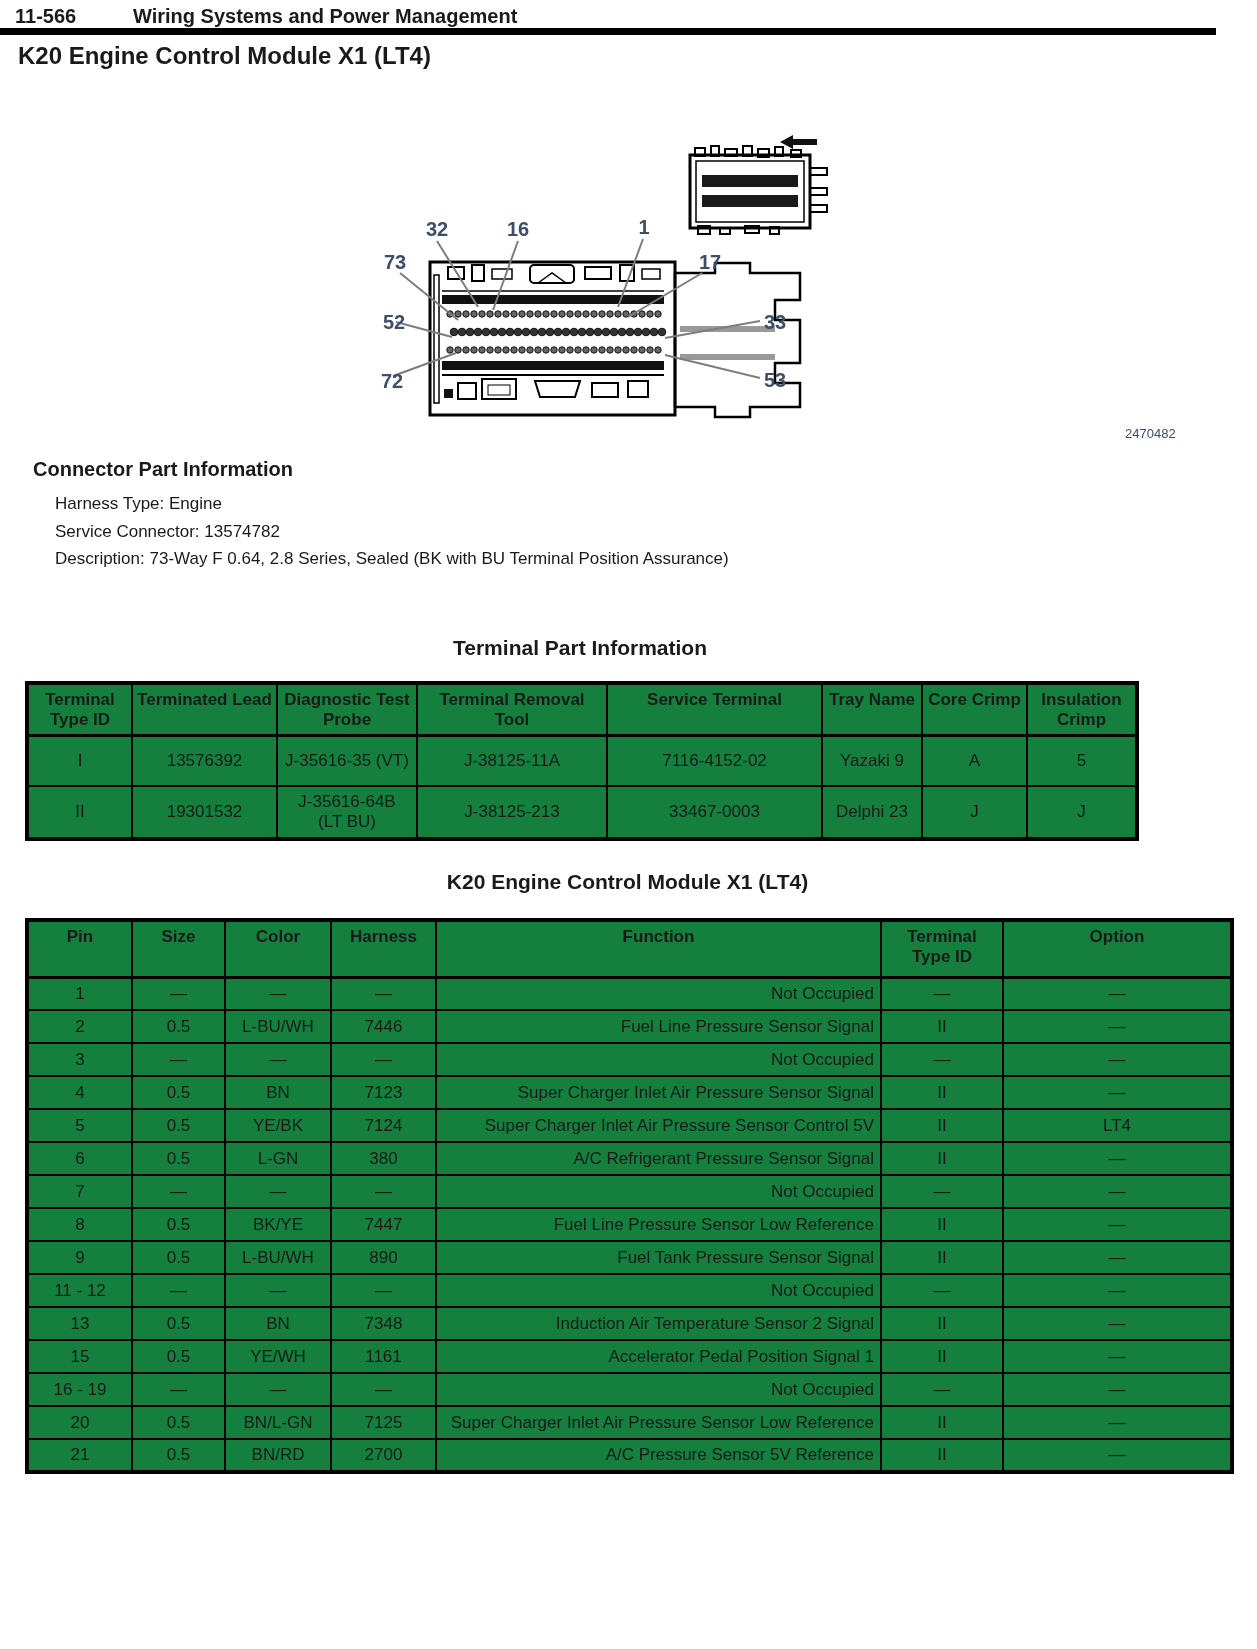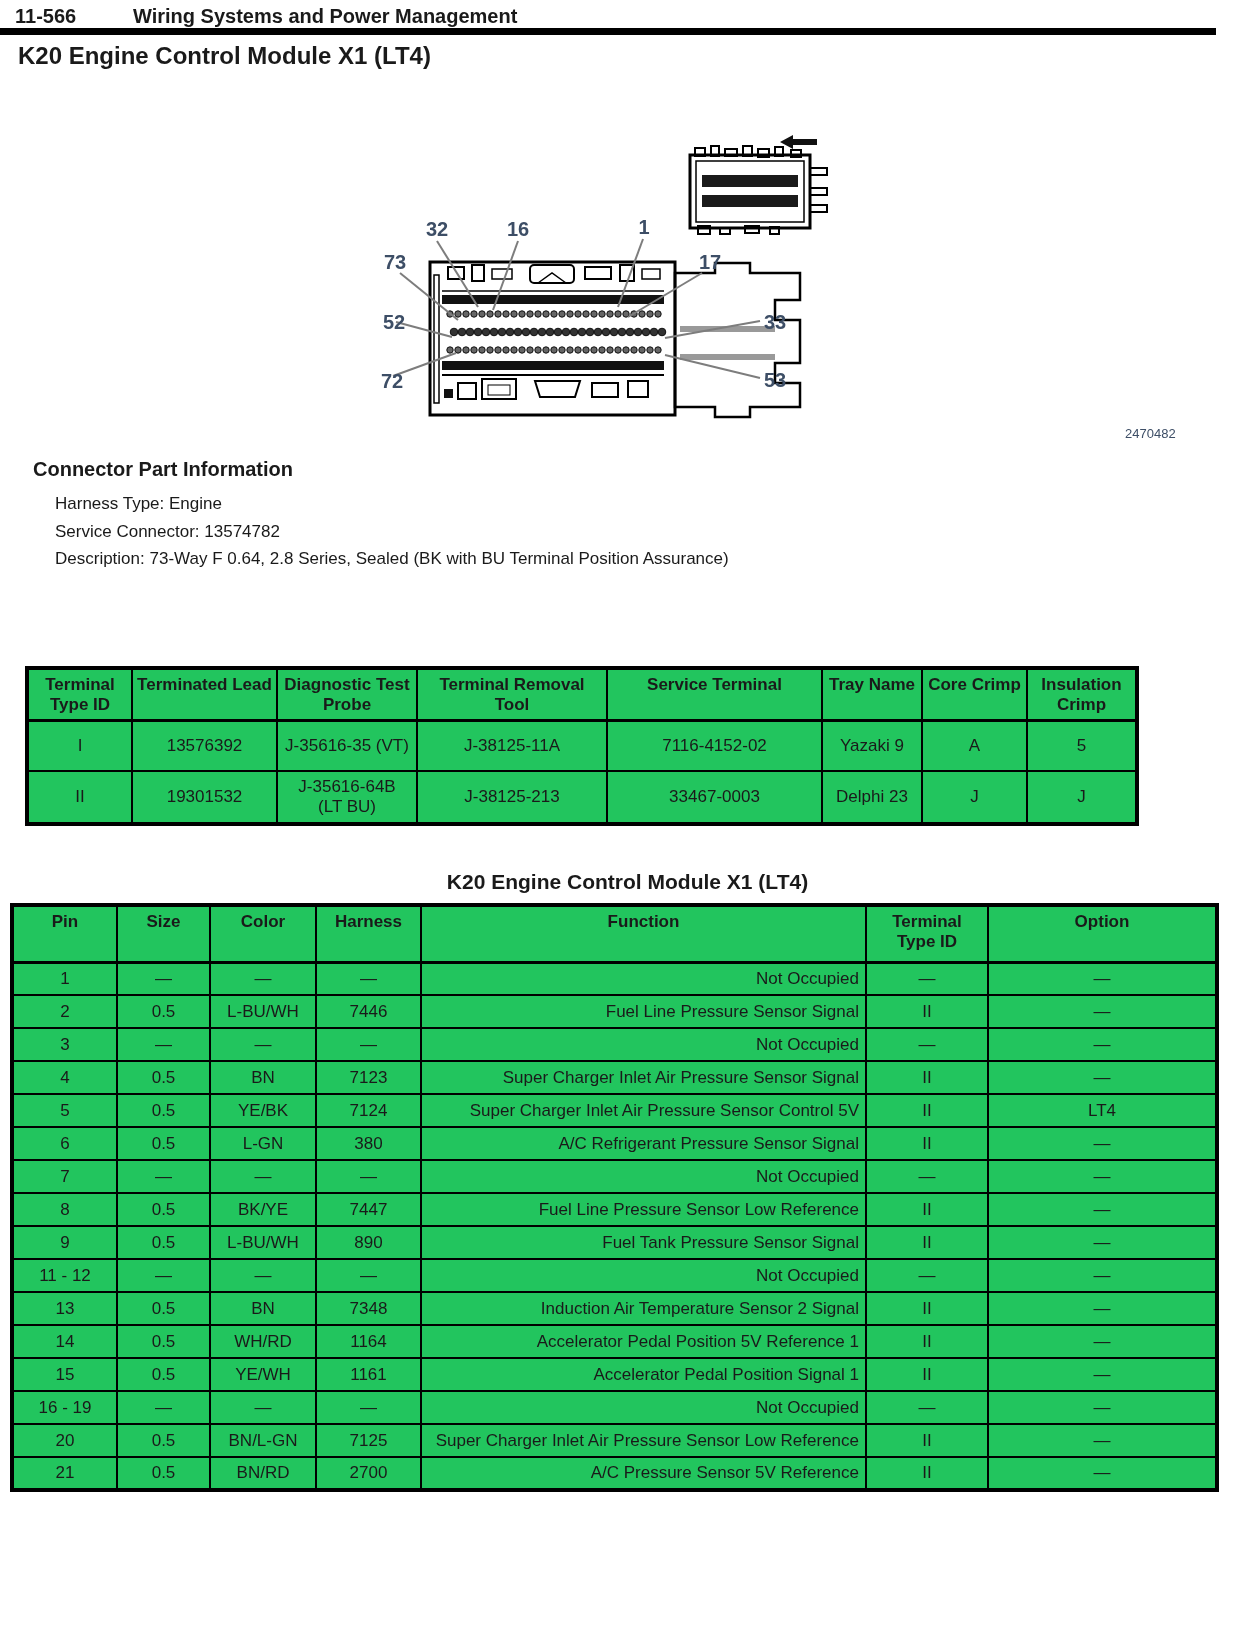--- a/index.html
+++ b/index.html
@@ -22,30 +22,30 @@
 
   
   .conn-info-heading { position:absolute; left:33px; top:458px; font-size:20px; font-weight:bold; }
   .conn-info-lines { position:absolute; left:55px; top:490px; font-size:17px; line-height:27.5px; }
 
   
   .tbl-title { position:absolute; font-size:21px; font-weight:bold; text-align:center; }
   .terminal-title { left:25px; top:636px; width:1110px; }
   .pin-title { left:25px; top:870px; width:1205px; }
 
-  table { border-collapse:collapse; table-layout:fixed; background:#22c55e; }
+  table { border-collapse:collapse; table-layout:fixed; background:#15803d;margin-top:15px; }
   table, th, td { border:2px solid #000; }
   table { border-width:4px; }
   th { border-bottom-width:3px; font-size:17px; font-weight:bold; text-align:center; vertical-align:top; padding:5px 4px 4px 4px; }
   td { font-size:17px; text-align:center; vertical-align:middle; padding:5px 6px; height:33px; }
 
   .terminal-table { position:absolute; left:25px; top:666px; width:1110px; }
   .terminal-table td { height:50px; }
 
-  .pin-table { position:absolute; left:10px; top:903px; width:1205px; }
+  .pin-table { position:absolute; left:25px; top:903px; width:1205px; }
   .pin-table th { height:57px; }
   .pin-table td:nth-child(5) { text-align:right; padding-left:10px; }
 </style>
 </head>
 <body>
 
 <div class="page">
 
   <div class="running-header">
     <span class="page-num">11-566</span><span>Wiring Systems and Power Management</span>
@@ -220,20 +220,21 @@
   </svg>
   <div class="figure-number">2470482</div>
 
   <div class="conn-info-heading">Connector Part Information</div>
   <div class="conn-info-lines">
     <div>Harness Type: Engine</div>
     <div>Service Connector: 13574782</div>
     <div>Description: 73-Way F 0.64, 2.8 Series, Sealed (BK with BU Terminal Position Assurance)</div>
   </div>
 
+  <div class="tbl-title terminal-title">Terminal Part Information</div>
   <table class="terminal-table">
     <colgroup>
       <col style="width:105px">
         <col style="width:145px">
         <col style="width:140px">
         <col style="width:190px">
       <col style="width:215px">
         <col style="width:100px">
         <col style="width:105px">
         <col style="width:110px">
@@ -390,29 +391,20 @@
         <tr>
           <td>13</td>
           <td>0.5</td>
           <td>BN</td>
           <td>7348</td>
           <td>Induction Air Temperature Sensor 2 Signal</td>
           <td>II</td>
           <td>—</td>
         </tr>
         <tr>
-          <td>14</td>
-          <td>0.5</td>
-          <td>WH/RD</td>
-          <td>1164</td>
-          <td>Accelerator Pedal Position 5V Reference 1</td>
-          <td>II</td>
-          <td>—</td>
-        </tr>
-        <tr>
           <td>15</td>
           <td>0.5</td>
           <td>YE/WH</td>
           <td>1161</td>
           <td>Accelerator Pedal Position Signal 1</td>
           <td>II</td>
           <td>—</td>
         </tr>
         <tr>
           <td>16 - 19</td>

